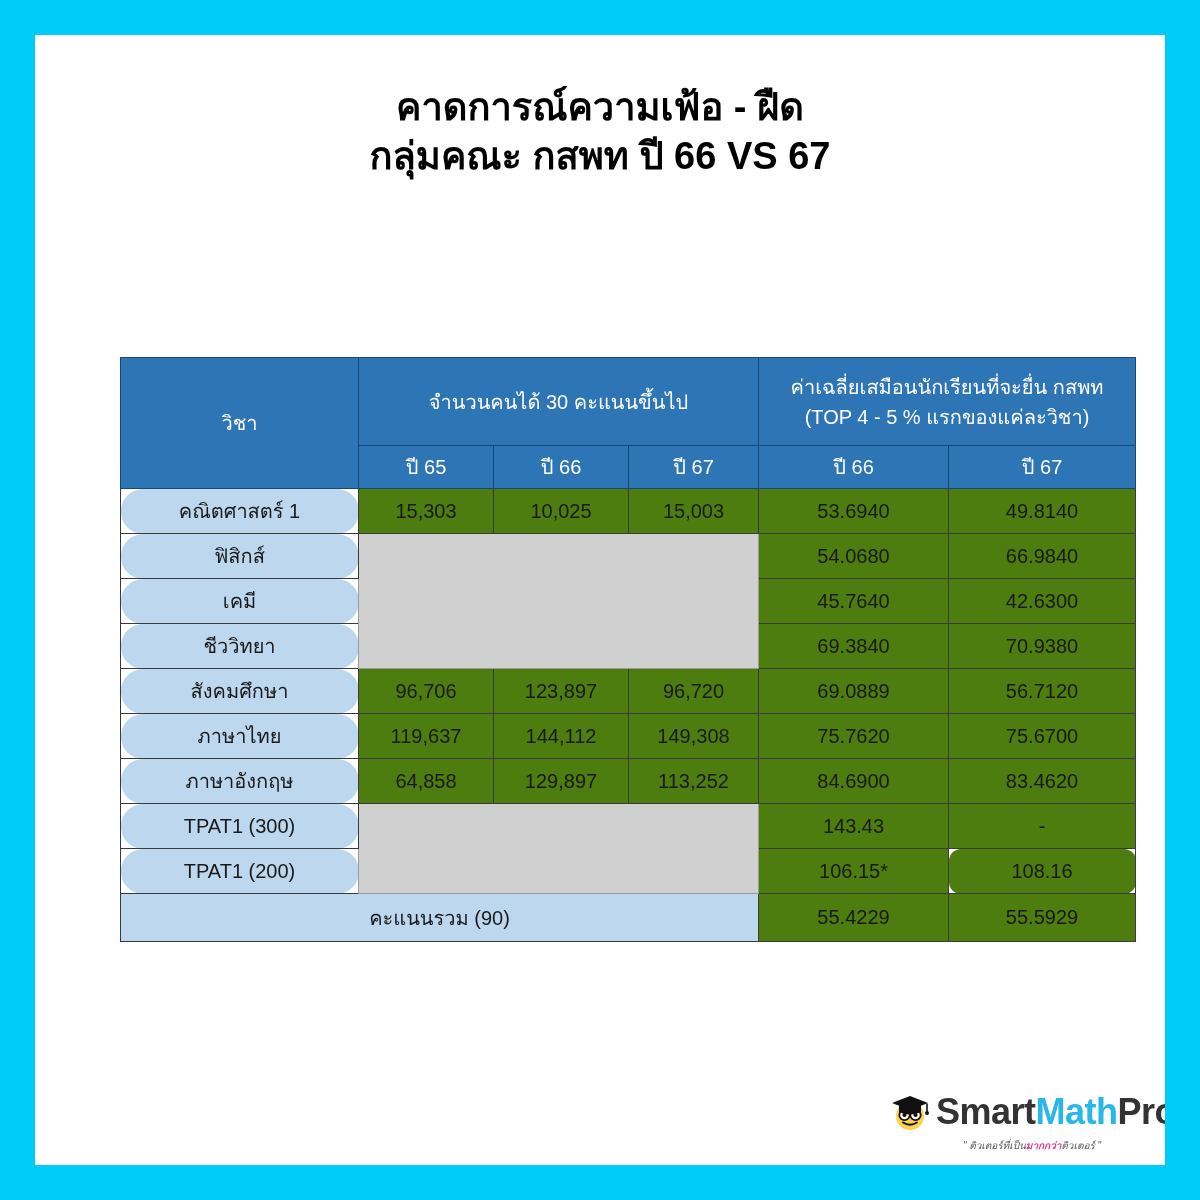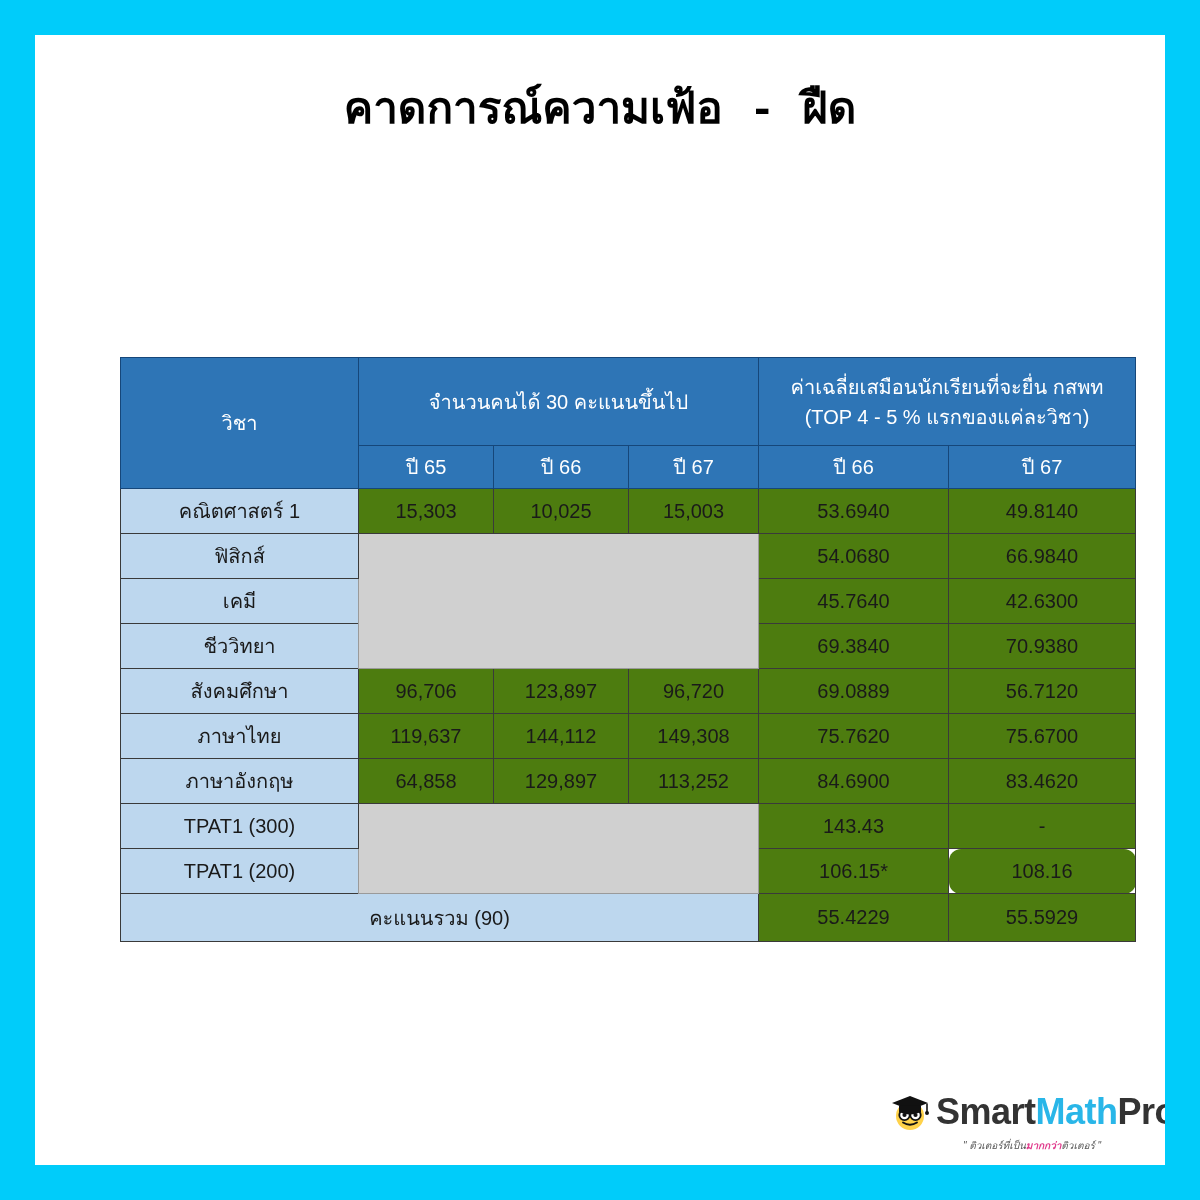--- a/index.html
+++ b/index.html
@@ -26,27 +26,26 @@
 
   
   .title-block {
     position: absolute;
     left: 0;
     top: 48px;
     width: 1130px;
     text-align: center;
   }
   .title-line {
-    font-size: 44px;
+    font-size: 38px;
     font-weight: bold;
     color: #000000;
     line-height: 1.28;
     letter-spacing: 0px;
     white-space: nowrap;
-    font-family: Liberation Mono, monospace;
   }
 
   
   .table-wrap {
     position: absolute;
     left: 85px;
     top: 322px;
     width: 1015px;
   }
   table.grid {
@@ -85,20 +84,21 @@
     padding: 6px 10px;
   }
   
   .rowlabel {
     background: #BDD7EE !important;
     color: #111111;
     font-weight: bold;
     font-size: 21px;
     text-align: left;
     padding-left: 14px;
+    border-radius: 22px;
   }
   .rowlabel-latin {
     font-size: 20px;
   }
   
   .greyblock {
     background: #D0D0D0 !important;
     border-color: #9a9a9a !important;
   }
   
@@ -177,20 +177,21 @@
   }
   .tag-accent { color: #E03A8C; font-weight: bold; }
 </style>
 </head>
 <body>
 
 <div class="page-frame">
 
   <div class="title-block">
     <div class="title-line">คาดการณ์ความเฟ้อ - ฝืด</div>
+    <div class="title-line">กลุ่มคณะ กสพท ปี 66 VS 67</div>
   </div>
 
   <div class="table-wrap">
     <table class="grid">
       <colgroup>
         <col style="width:238px">
         <col style="width:135px">
         <col style="width:135px">
         <col style="width:130px">
         <col style="width:190px">

